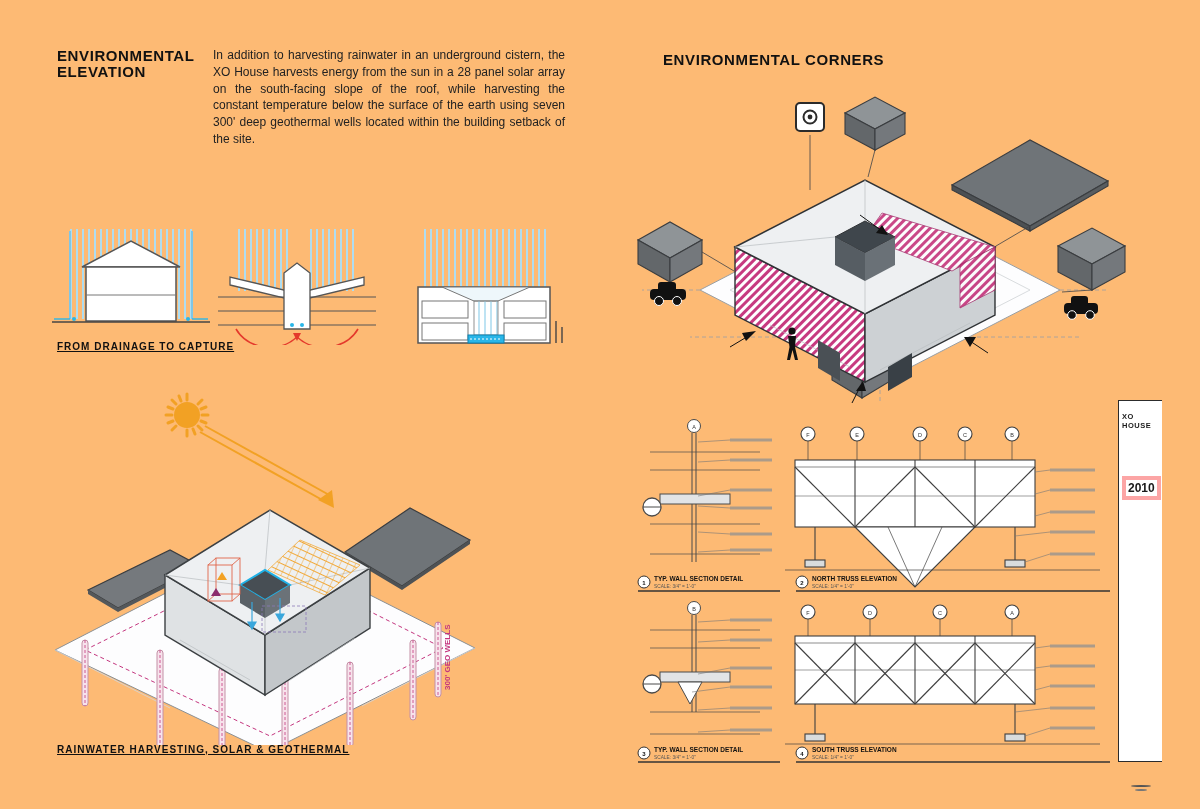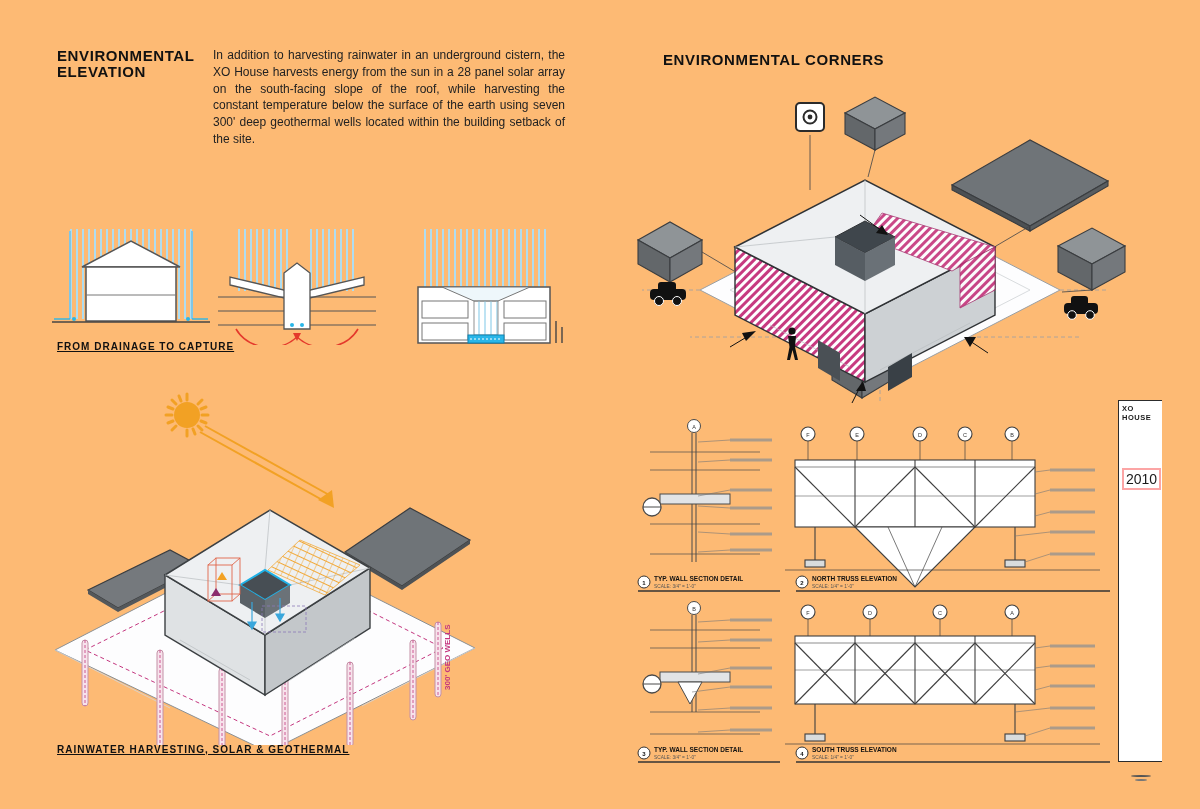--- a/index.html
+++ b/index.html
@@ -3,23 +3,23 @@
 <meta charset="utf-8">
 <style>
   html,body{margin:0;padding:0;background:#fff;}
   body{font-family:"Liberation Sans",sans-serif;color:#1a1a1a;}
   #sheet{position:relative;width:1200px;height:809px;background:#fdba74;overflow:hidden;}
   .abs{position:absolute;}
   .blocktitle{font-size:15px;font-weight:800;letter-spacing:.6px;line-height:1.06;color:#111;}
   .caption{font-size:10px;font-weight:800;letter-spacing:1px;color:#111;white-space:nowrap;text-decoration:underline;}
   .intro{font-size:12px;line-height:1.4;color:#222;text-align:justify;}
   svg text{font-family:"Liberation Sans",sans-serif;}
-  .tb{box-sizing:border-box;border-left:1.5px solid #2c2c2c;border-top:1.5px solid #2c2c2c;border-bottom:1.5px solid #2c2c2c;padding:3px 3px;display:flex;flex-direction:column;gap:21px;background:#fff;}
+  .tb{box-sizing:border-box;border-left:1.5px solid #2c2c2c;border-top:1.5px solid #2c2c2c;border-bottom:1.5px solid #2c2c2c;padding:11px 3px;display:flex;flex-direction:column;gap:21px;background:#fff;}
   .tb .proj{font-size:7.5px;font-weight:800;letter-spacing:.5px;}
-  .tb .yr{font-size:14px;font-weight:400;border:2px solid #fca5a5;padding:1px 2px;align-self:flex-start;}
+  .tb .yr{font-size:12px;font-weight:700;border:4px solid #fca5a5;padding:1px 2px;align-self:flex-start;}
   .tb .bar{height:2.5px;background:#9a9fa3;opacity:.75;border-radius:1px;}
   .tb .rule{height:1px;background:#2c2c2c;margin:2px 0;}
   .tb .stamp{width:18px;height:18px;border:1.6px solid #555;border-radius:50%;margin:4px auto;position:relative;}
   .tb .stamp:before{content:"";position:absolute;inset:3px;border:1px solid #777;border-radius:50%;}
 </style>
 </head>
 <body>
 
 <div id="sheet">
 

